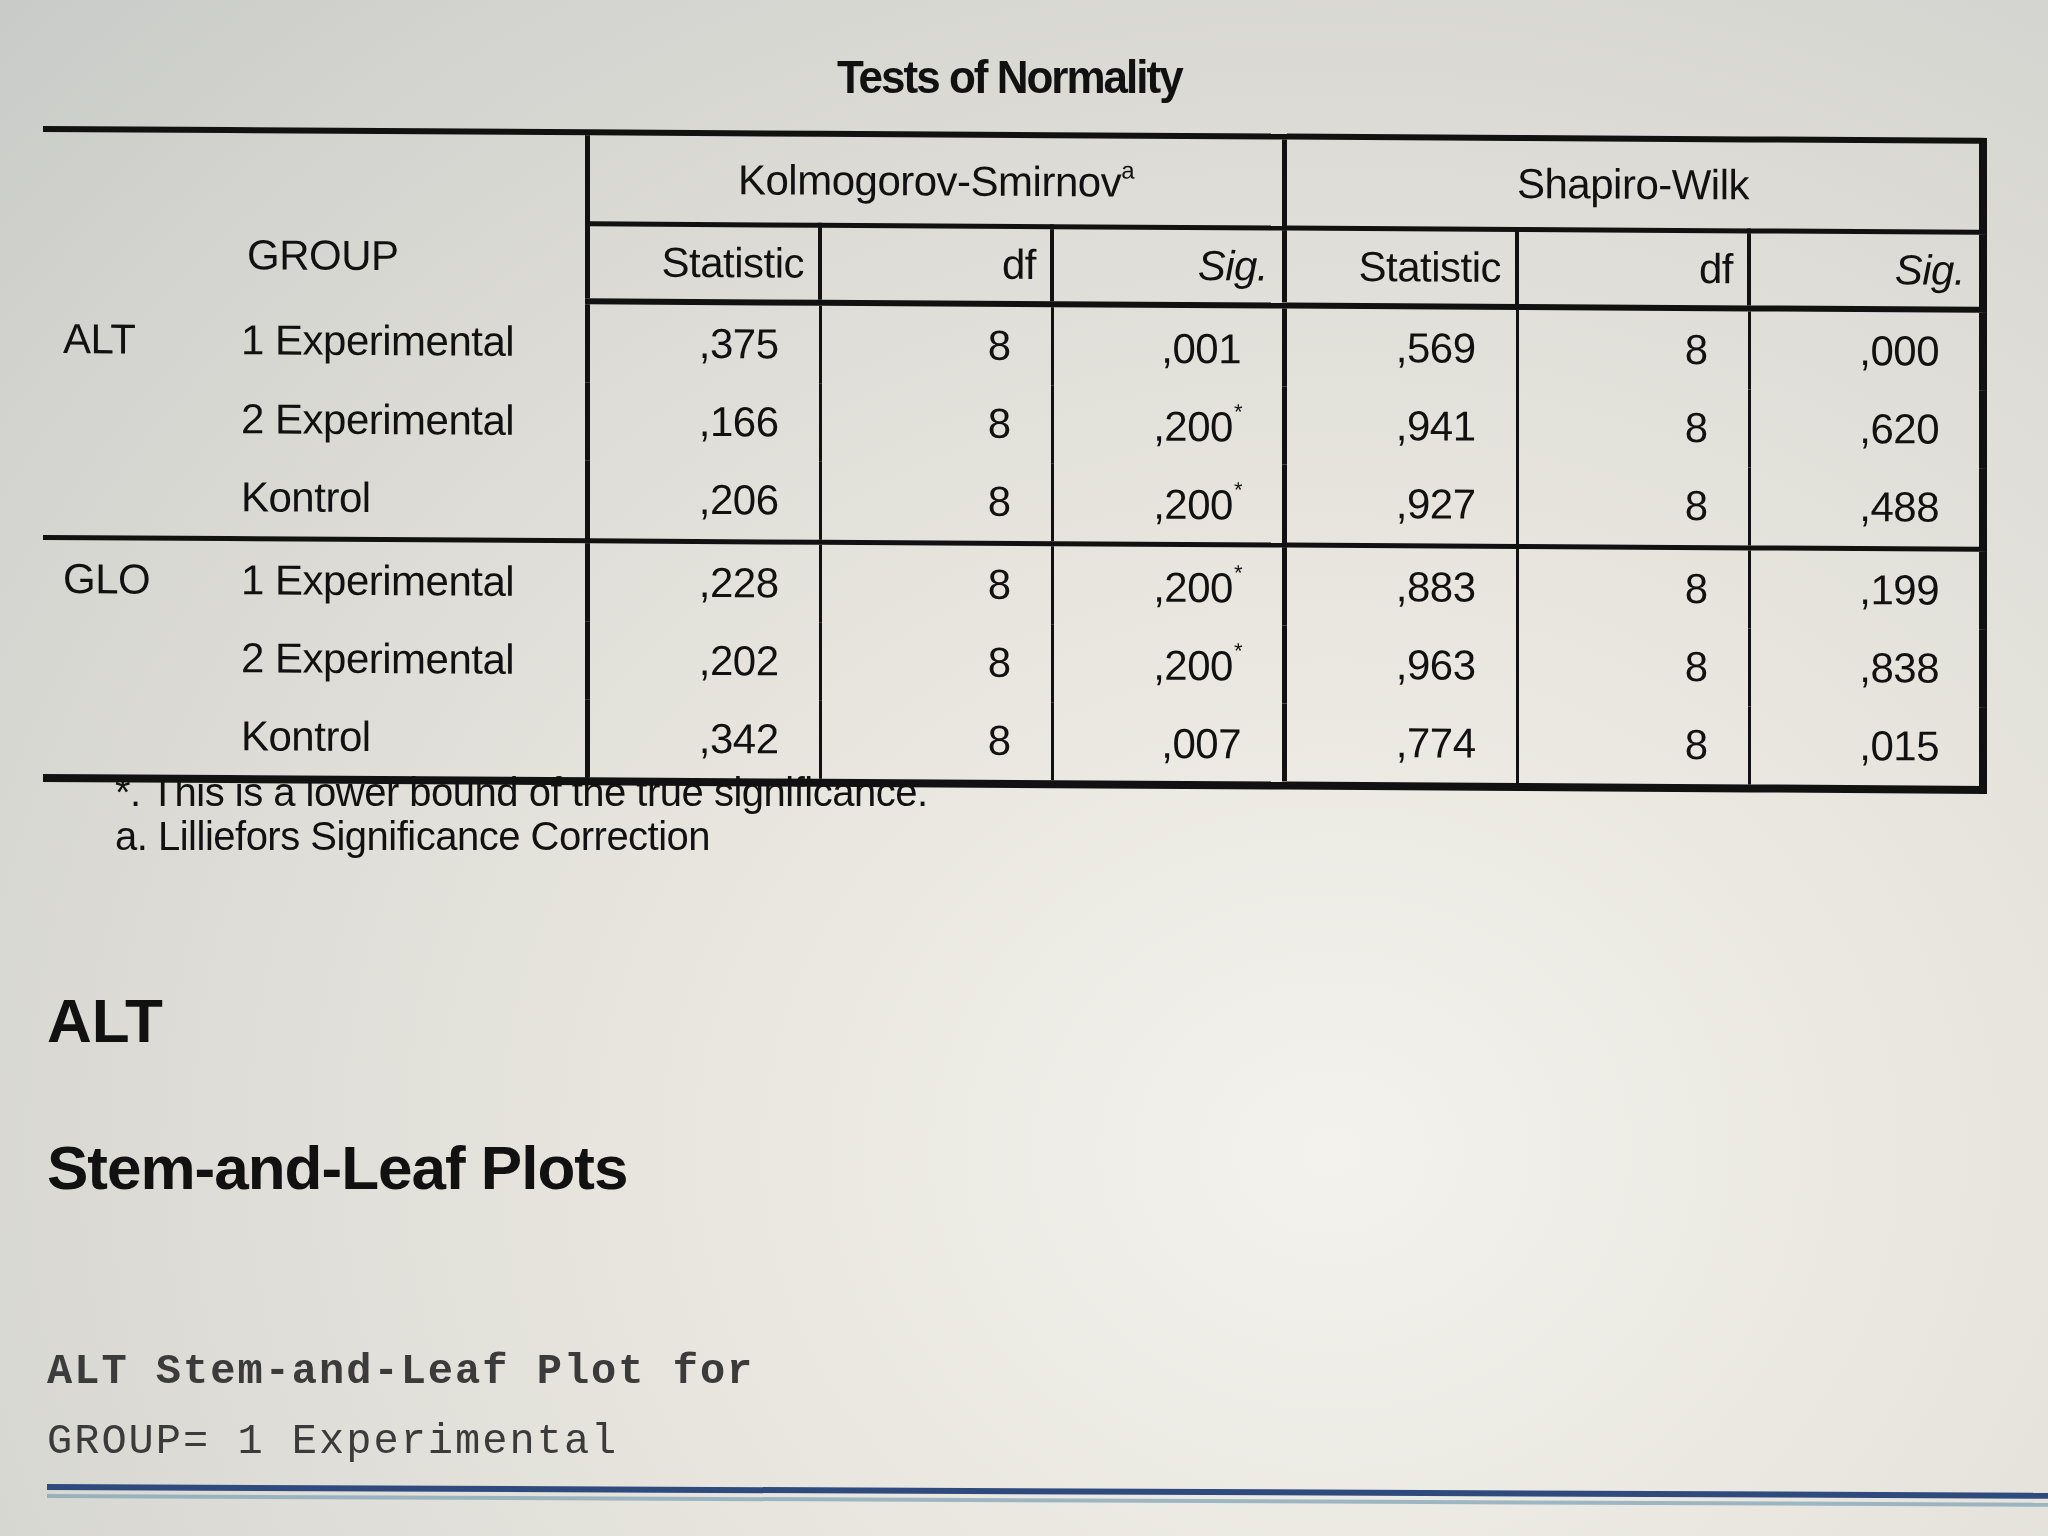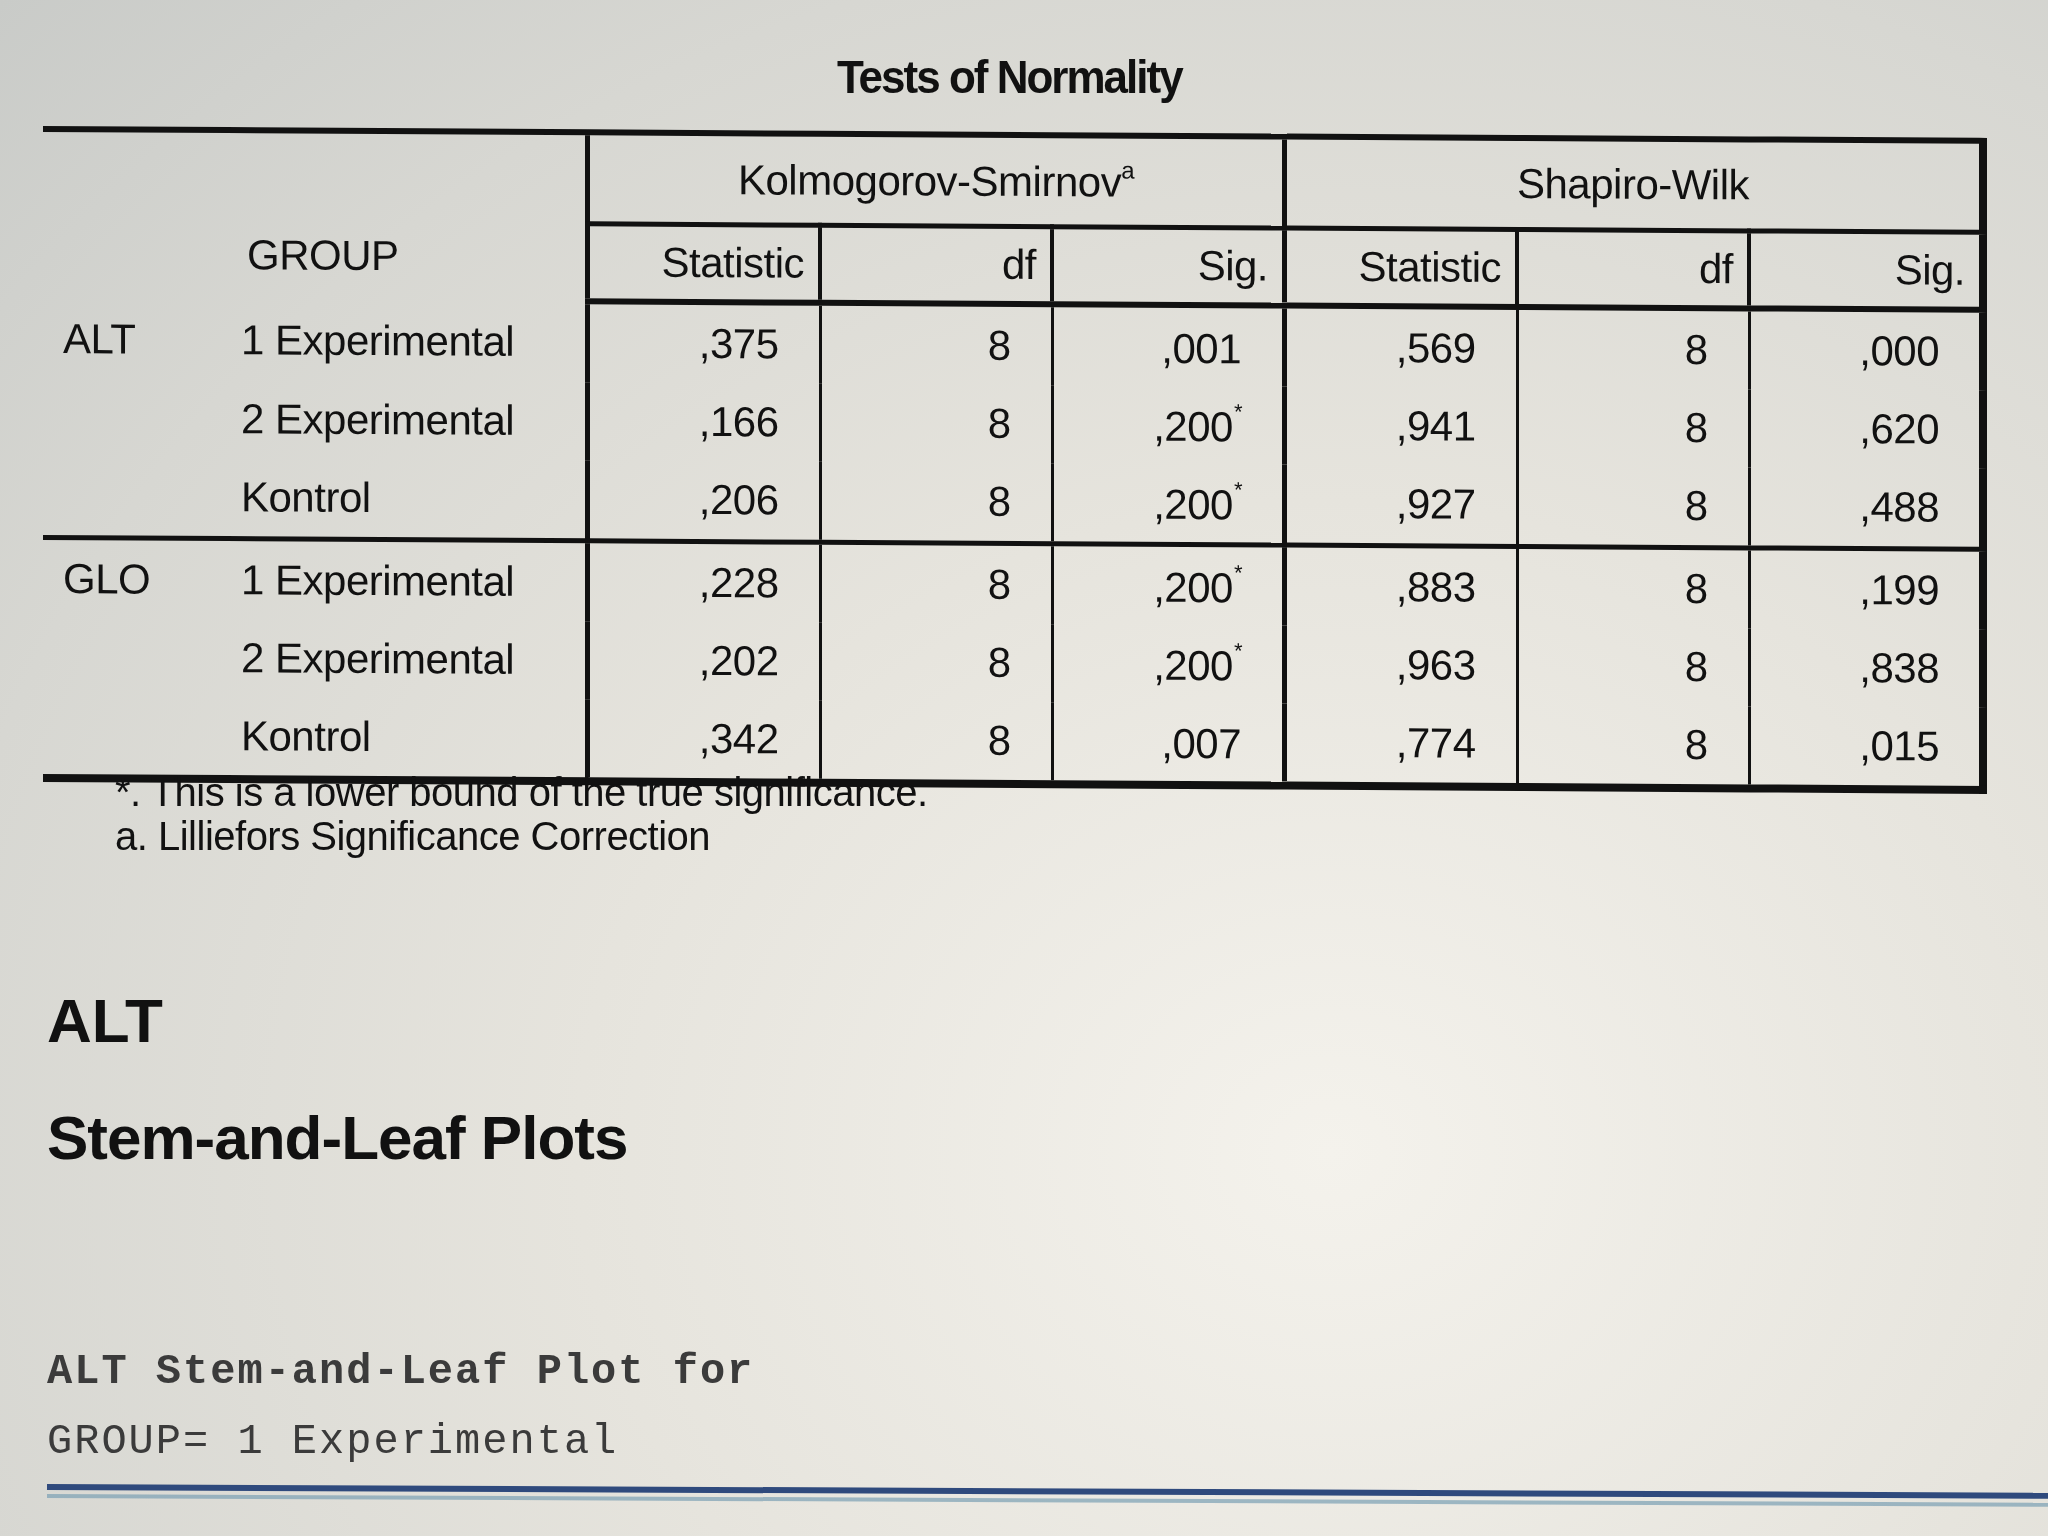--- a/index.html
+++ b/index.html
@@ -64,21 +64,21 @@
   .sub-head.last { border-right: 8px solid #111; }
   .stub-var { width: 150px; padding-left: 20px !important; text-align: left; }
   .stub-grp { width: 330px; text-align: left; border-right: 5px solid #111; }
   .num {
     text-align: right;
     padding-right: 40px !important;
     border-right: 3px solid #111;
   }
   .w-stat { width: 200px; }
   .w-df   { width: 200px; }
-  .w-sig  { width: 200px; }
+  .w-sig  { width: 200px; font-style: italic; }
   .num.sep { border-right: 5px solid #111; }
   .num.last { border-right: 8px solid #111; }
   tr.block-end td { border-bottom: 5px solid #111; }
   tr.table-end td { border-bottom: 8px solid #111; }
   tr.header-end th { border-bottom: 6px solid #111; }
   sup.flag { font-size: 22px; vertical-align: 22px; margin-left: 1px; }
   sup.note { font-size: 24px; vertical-align: 18px; }
   .footnotes {
     position: absolute;
     left: 68px; top: 770px;
@@ -87,21 +87,21 @@
     letter-spacing: -0.5px;
   }
   .section-alt {
     position: absolute;
     left: 0; top: 985px;
     font-size: 62px;
     font-weight: bold;
   }
   .section-stem {
     position: absolute;
-    left: 0; top: 1102px;
+    left: 0; top: 1132px;
     font-size: 62px;
     font-weight: bold;
     letter-spacing: -1px;
   }
   .mono-text {
     position: absolute;
     left: 0;
     font-family: "Liberation Mono", monospace;
     font-size: 42px;
     color: #3b3b3b;

